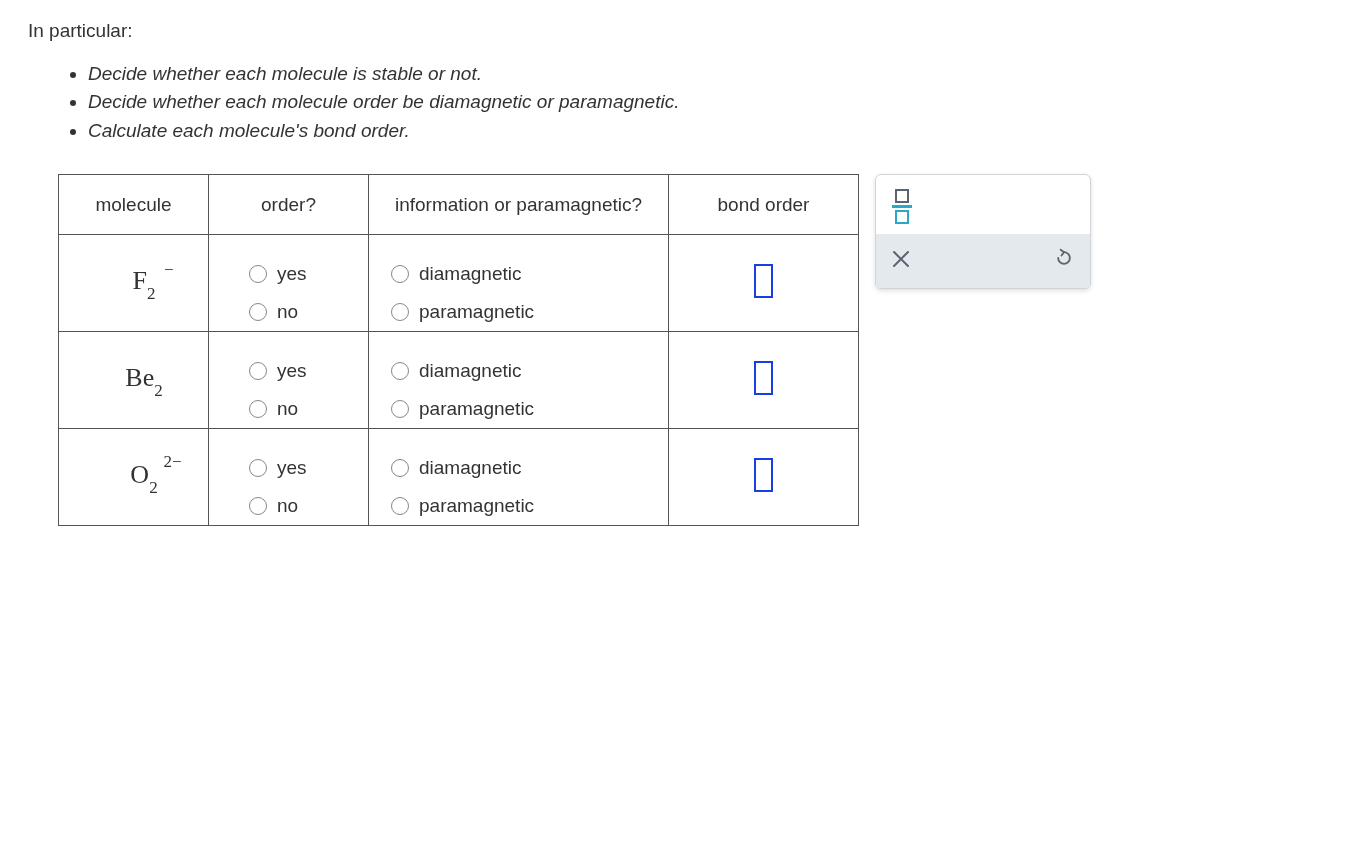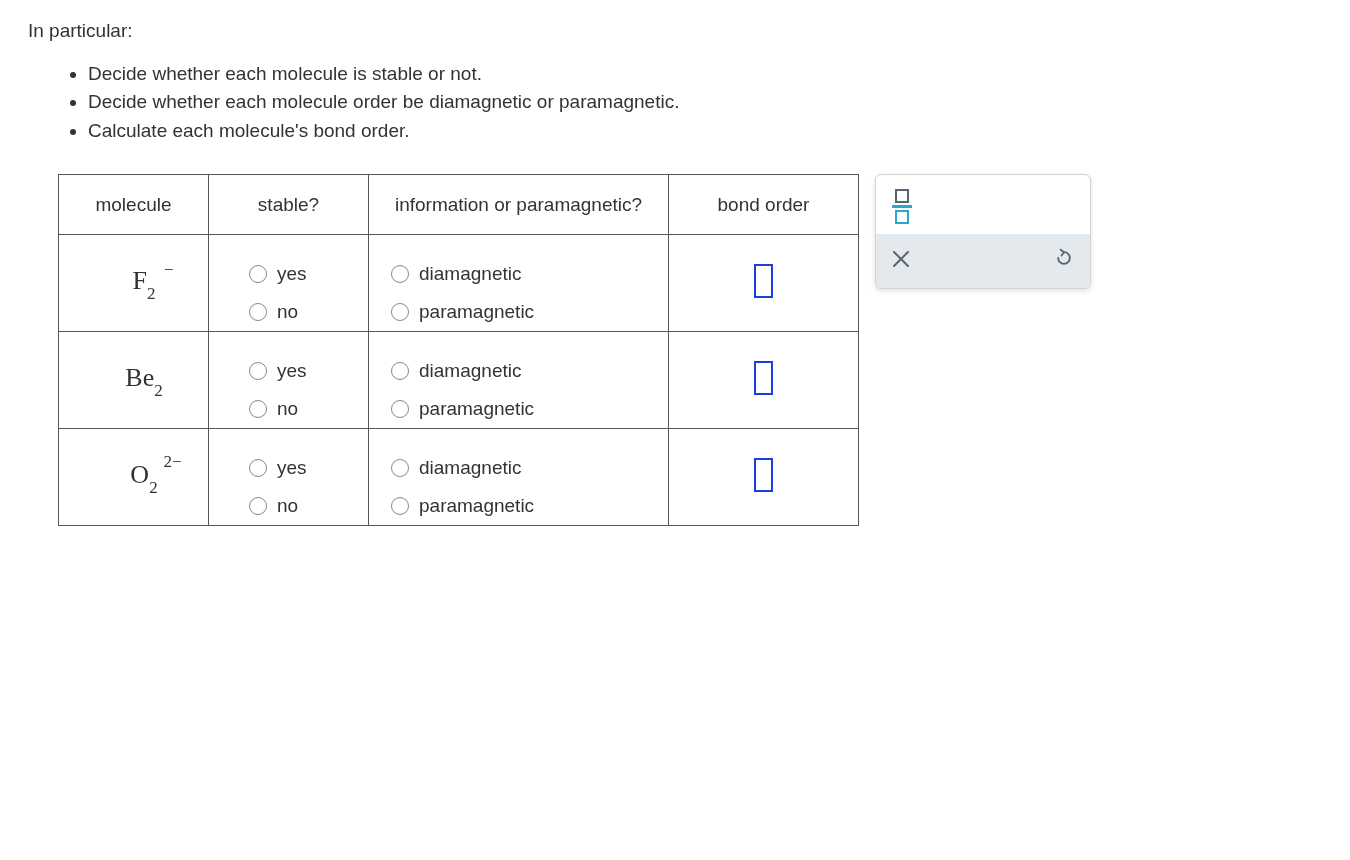--- a/index.html
+++ b/index.html
@@ -5,21 +5,21 @@
     * { box-sizing: border-box; margin: 0; padding: 0; }
     body {
       font-family: Verdana, Geneva, sans-serif;
       font-size: 19px;
       color: #333;
       padding: 18px 28px;
       background: #fff;
       width: 1350px;
     }
     .intro p { margin-bottom: 16px; line-height: 1.4; }
-    .intro ul { margin-left: 60px; margin-bottom: 30px; }
+    .intro ul { margin-left: 60px; margin-bottom: 30px; font-style: italic; }
     .intro li { margin-bottom: 2px; line-height: 1.4; }
     .content-row {
       display: flex;
       align-items: flex-start;
       gap: 16px;
       margin-left: 30px;
       margin-top: 10px;
     }
     table {
       border-collapse: collapse;
@@ -144,21 +144,21 @@
     <li>Decide whether each molecule order be diamagnetic or paramagnetic.</li>
     <li>Calculate each molecule's bond order.</li>
   </ul>
 </div>
 
 <div class="content-row">
   <table>
     <thead>
       <tr>
         <th class="col-mol">molecule</th>
-        <th class="col-stable">stable?</th>
+        <th class="col-stable">order?</th>
         <th class="col-mag">information or paramagnetic?</th>
         <th class="col-bond">bond order</th>
       </tr>
     </thead>
     <tbody>
 
       <tr>
         <td class="mol-cell">
           <span class="formula">
             <span class="base">F</span><span class="sub">2</span><span class="sup">−</span>

